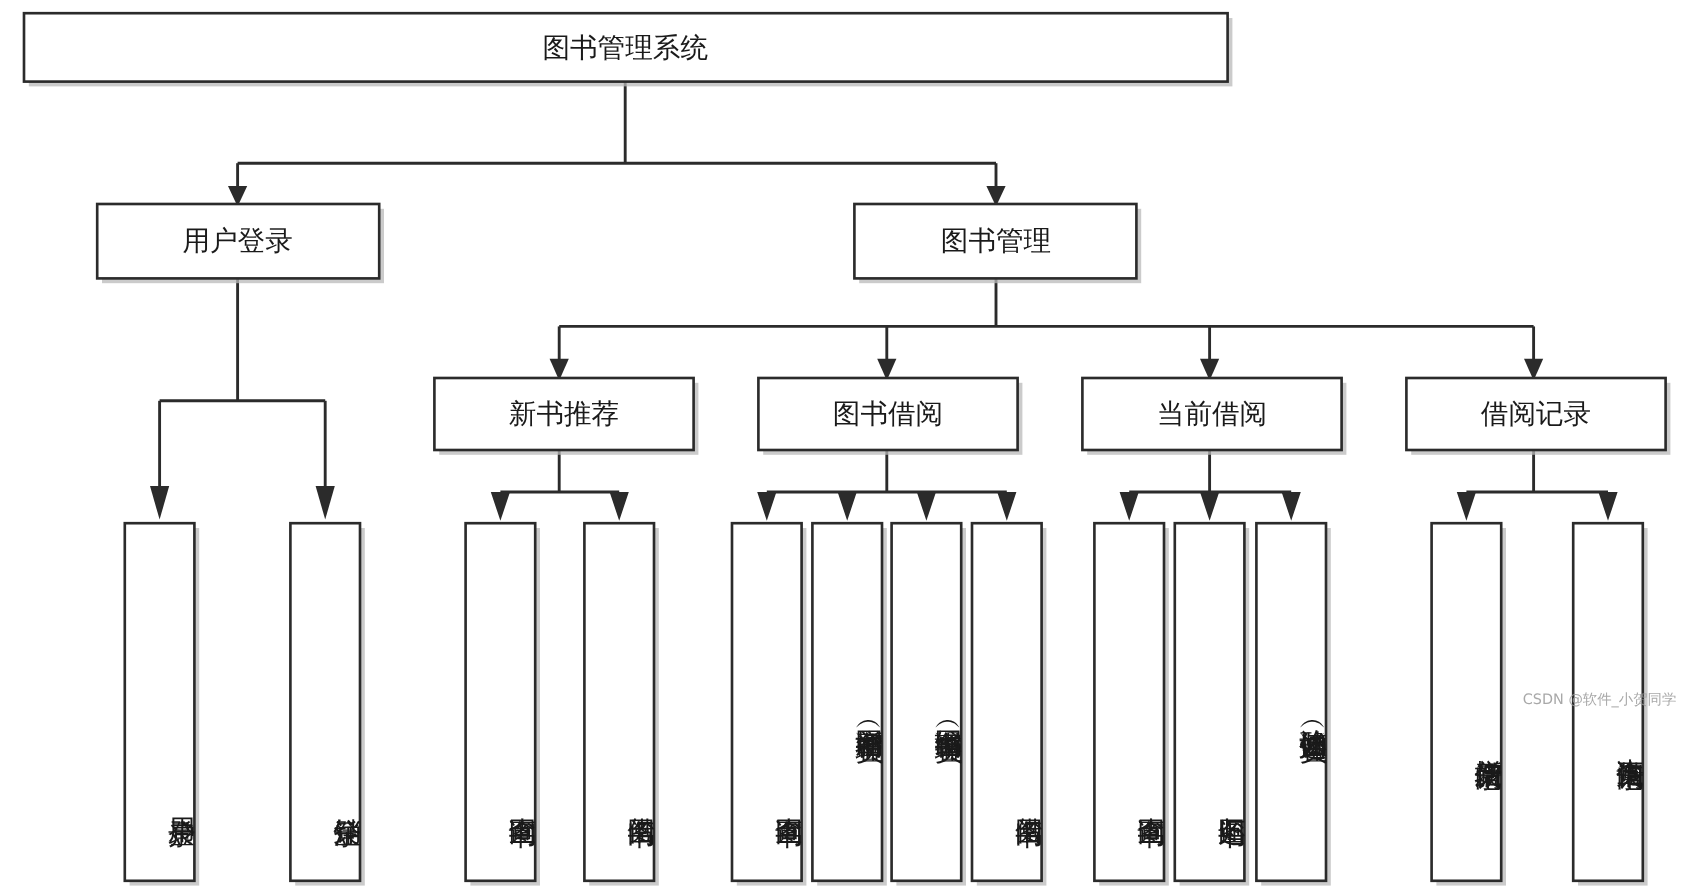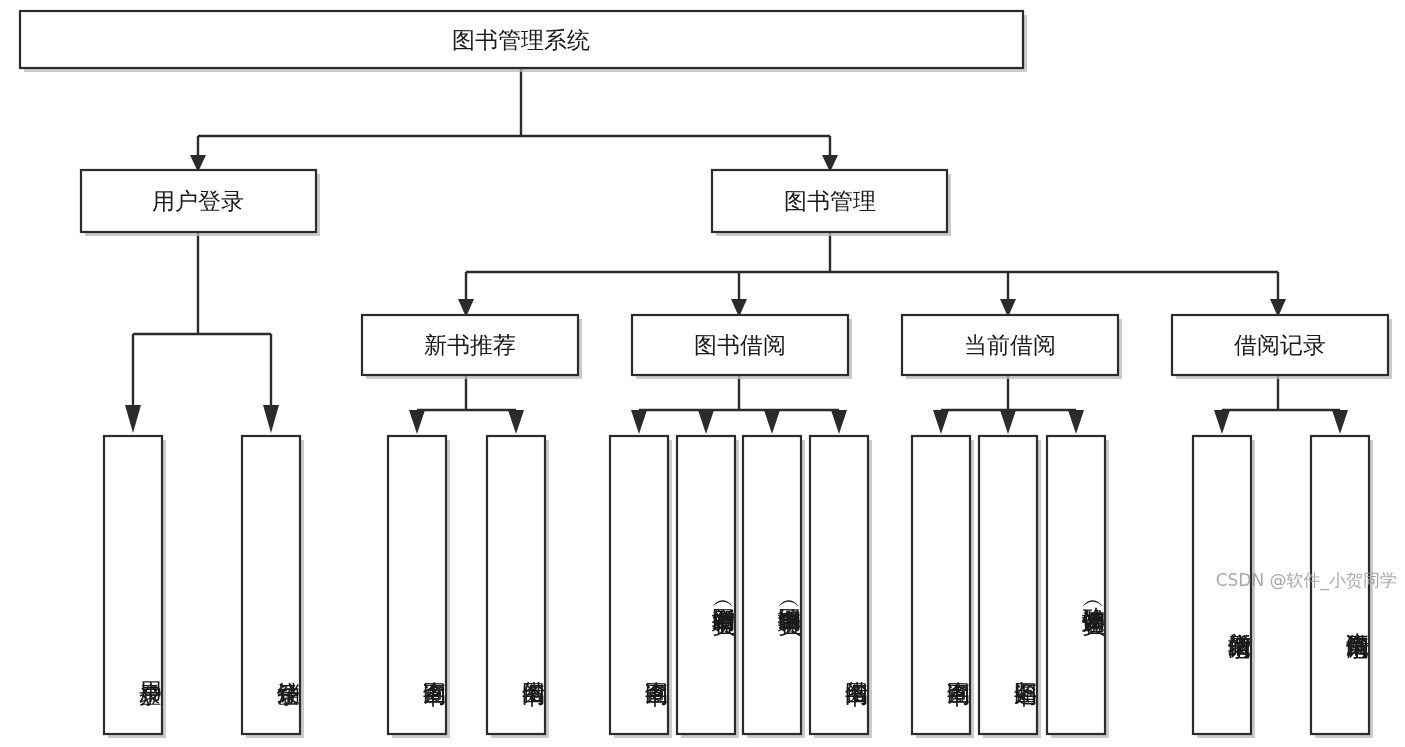--- a/index.html
+++ b/index.html
@@ -65,21 +65,21 @@
     align-items: flex-start;
     justify-content: center;
     white-space: nowrap;
     user-select: none;
   }
   .watermark {
     position: absolute;
     right: 8px;
     bottom: 6px;
     font-family: "DejaVu Sans", "Liberation Sans", sans-serif;
-    font-size: 17px;
+    font-size: 12px;
     color: #9a9a9a;
     opacity: 0.85;
     white-space: nowrap;
   }
 </style>
 </head>
 <body>
 
 <div id="diagram-root">
 

